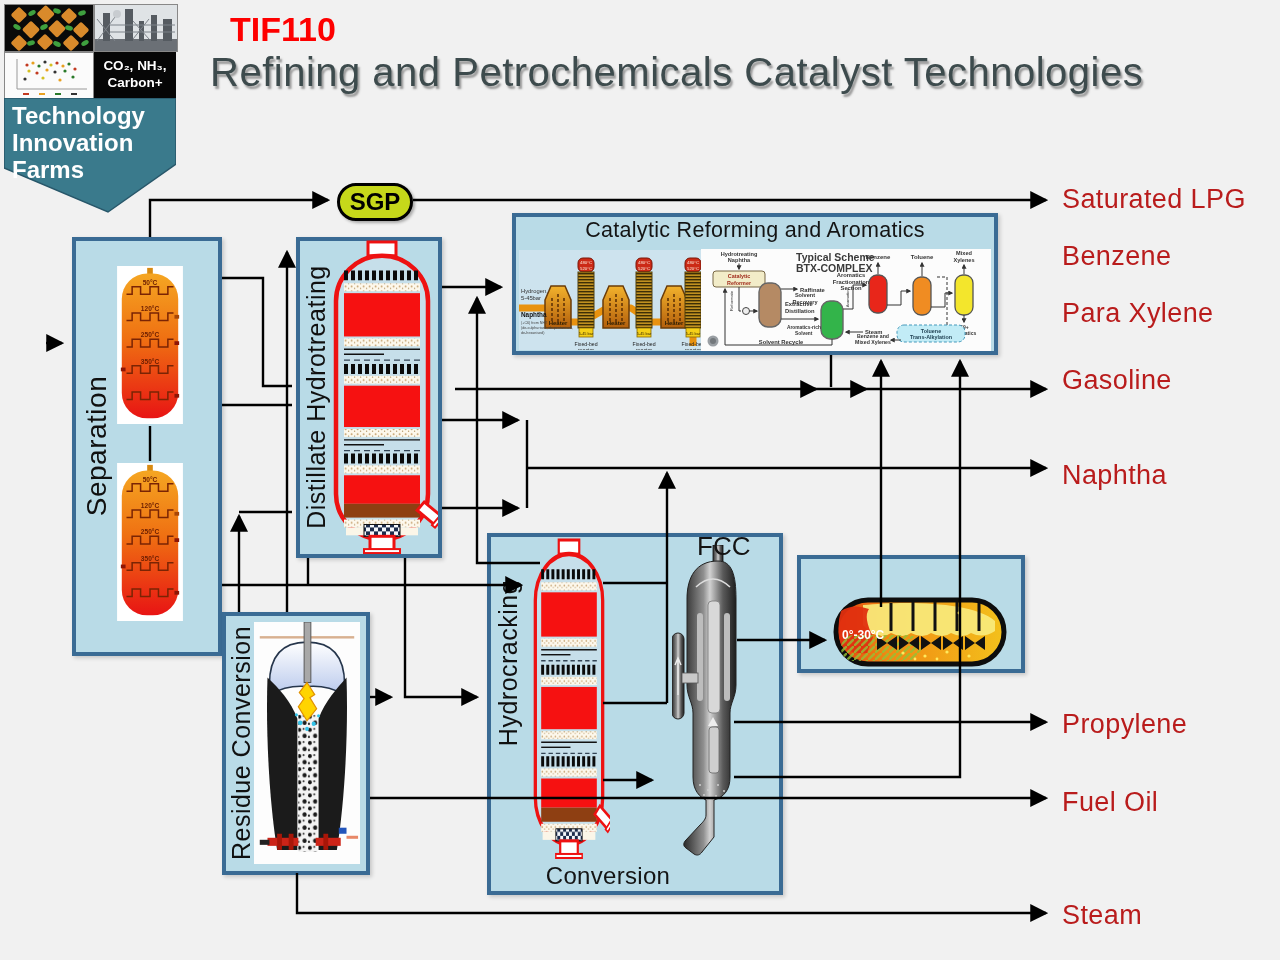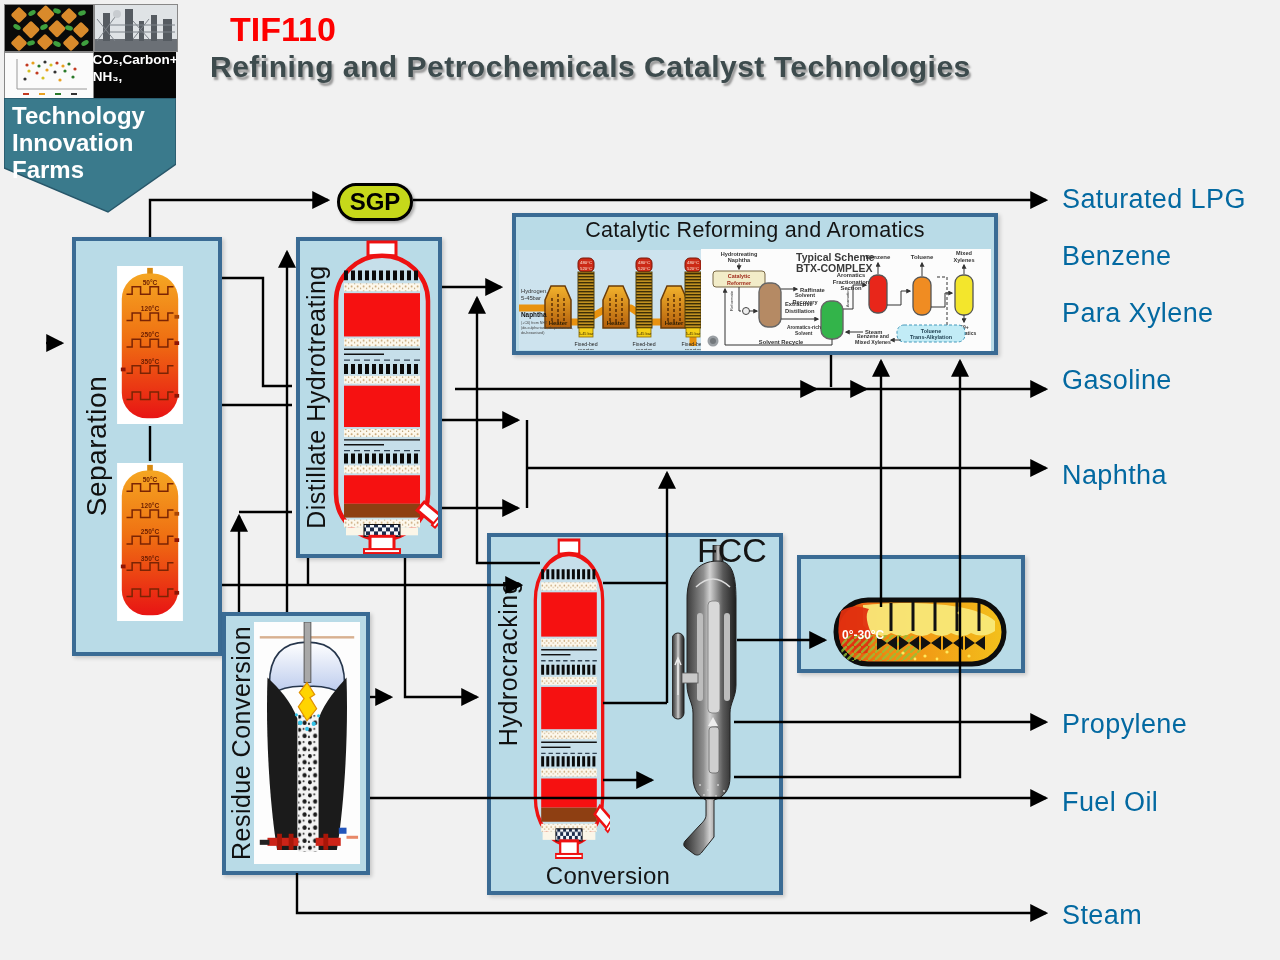--- a/index.html
+++ b/index.html
@@ -4,32 +4,32 @@
 <style>
   html,body{margin:0;padding:0;background:#e8e8e8;}
   .slide{position:relative;width:1280px;height:960px;background:var(--background,#f1f1f1);
     overflow:hidden;font-family:"Liberation Sans",sans-serif;}
   .abs{position:absolute;}
   .ubox{position:absolute;background:var(--box_fill,#b9dbe7);border:4px solid var(--box_border,#3a6b94);
     box-sizing:border-box;box-shadow:2px 2px 4px rgba(0,0,0,.18);}
   .vlabel{position:absolute;transform:translate(-50%,-50%) rotate(-90deg);white-space:nowrap;
     color:#101010;letter-spacing:.5px;}
   .boxtitle{position:absolute;color:#141414;text-align:center;letter-spacing:.3px;}
-  .product{position:absolute;left:1062px;font-size:27px;color:#0369a1;letter-spacing:.4px;white-space:nowrap;}
+  .product{position:absolute;left:1062px;font-size:27px;color:#b91c1c;letter-spacing:.4px;white-space:nowrap;}
   .overlay{position:absolute;left:0;top:0;z-index:30;pointer-events:none;}
   .artsvg{position:absolute;z-index:5;}
   .fl{stroke:#000;stroke-width:2.4;fill:none;}
   .tif-code{position:absolute;left:210px;top:10px;font-size:34px;font-weight:bold;color:var(--title_red,#fe0000);margin-left:20px;}
-  .tif-title{position:absolute;left:210px;top:50px;font-size:30px;font-weight:bold;color:var(--title_dark,#3d4b4d);
+  .tif-title{position:absolute;left:210px;top:50px;font-size:40px;font-weight:normal;color:var(--title_dark,#3d4b4d);
     text-shadow:2px 3px 2px rgba(70,70,70,.5);letter-spacing:.5px;white-space:nowrap;}
   .sgp{position:absolute;left:337px;top:183px;width:76px;height:38px;background:var(--sgp_fill,#c6d81a);
     border:3px solid #000;border-radius:19px;box-sizing:border-box;text-align:center;
     font-size:24px;font-weight:bold;color:#000;line-height:32px;z-index:6;box-shadow:2px 2px 3px rgba(0,0,0,.3);}
   .badge{position:absolute;left:94px;top:52px;width:82px;height:46px;background:#060606;color:#fff;
-    font-size:13.5px;font-weight:bold;text-align:center;display:flex;flex-direction:row;justify-content:center;line-height:1.25;}
+    font-size:13.5px;font-weight:bold;text-align:center;display:flex;flex-direction:column;justify-content:center;line-height:1.25;}
   .logo-cell{position:absolute;border:1px solid #888;}
 </style>
 </head>
 <body>
 
 <svg width="0" height="0" style="position:absolute">
   <defs>
     <marker id="arr" viewBox="0 0 8 8" refX="7" refY="4" markerWidth="7.5" markerHeight="7.5" orient="auto-start-reverse">
       <path d="M0,0 L8,4 L0,8 Z" fill="#000"></path>
     </marker>
@@ -438,21 +438,21 @@
   </svg>
 
   <div class="ubox" style="left:222px;top:612px;width:148px;height:263px;"></div>
   <div class="vlabel" style="left:241px;top:743px;font-size:25px;z-index:7">Residue Conversion</div>
   <svg class="artsvg" style="left:254px;top:622px" width="106" height="242" viewBox="0 0 110 240" preserveAspectRatio="none">
     <use href="#gasifier-art"></use>
   </svg>
 
   <div class="ubox" style="left:487px;top:533px;width:296px;height:362px;"></div>
   <div class="vlabel" style="left:508px;top:663px;font-size:25px;z-index:7">Hydrocracking</div>
-  <div class="abs" style="left:697px;top:531px;font-size:34px;color:#141414;z-index:7">FCC</div>
+  <div class="abs" style="left:697px;top:531px;font-size:26px;color:#141414;z-index:7">FCC</div>
   <div class="boxtitle" style="left:487px;top:862px;width:242px;font-size:24px;z-index:7">Conversion</div>
   <svg class="artsvg" style="left:528px;top:538px" width="82" height="322" viewBox="0 0 112 320" preserveAspectRatio="none">
     <use href="#reactor-art"></use>
   </svg>
   <svg class="artsvg" style="left:672px;top:545px" width="92" height="318" viewBox="0 0 92 318" preserveAspectRatio="none">
     <use href="#fcc-art"></use>
   </svg>
 
   <div class="ubox" style="left:797px;top:555px;width:228px;height:118px;"></div>
   <svg class="artsvg" style="left:833px;top:597px" width="174" height="70" viewBox="0 0 174 70">

